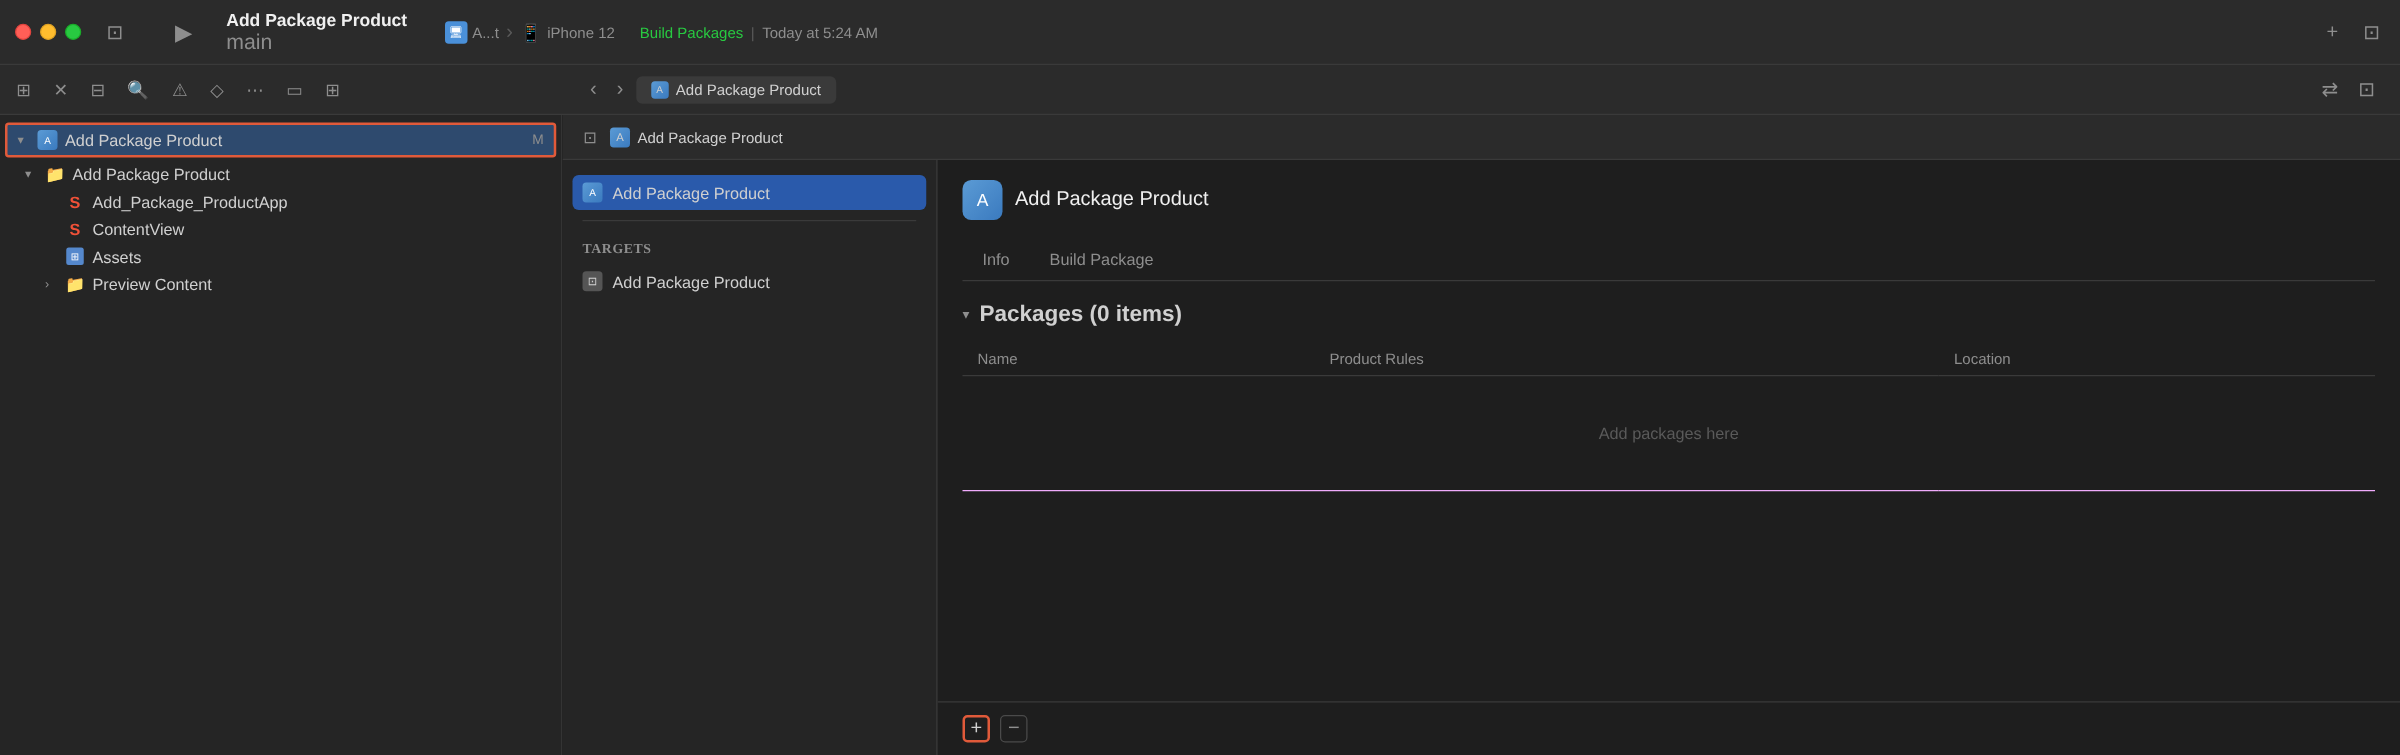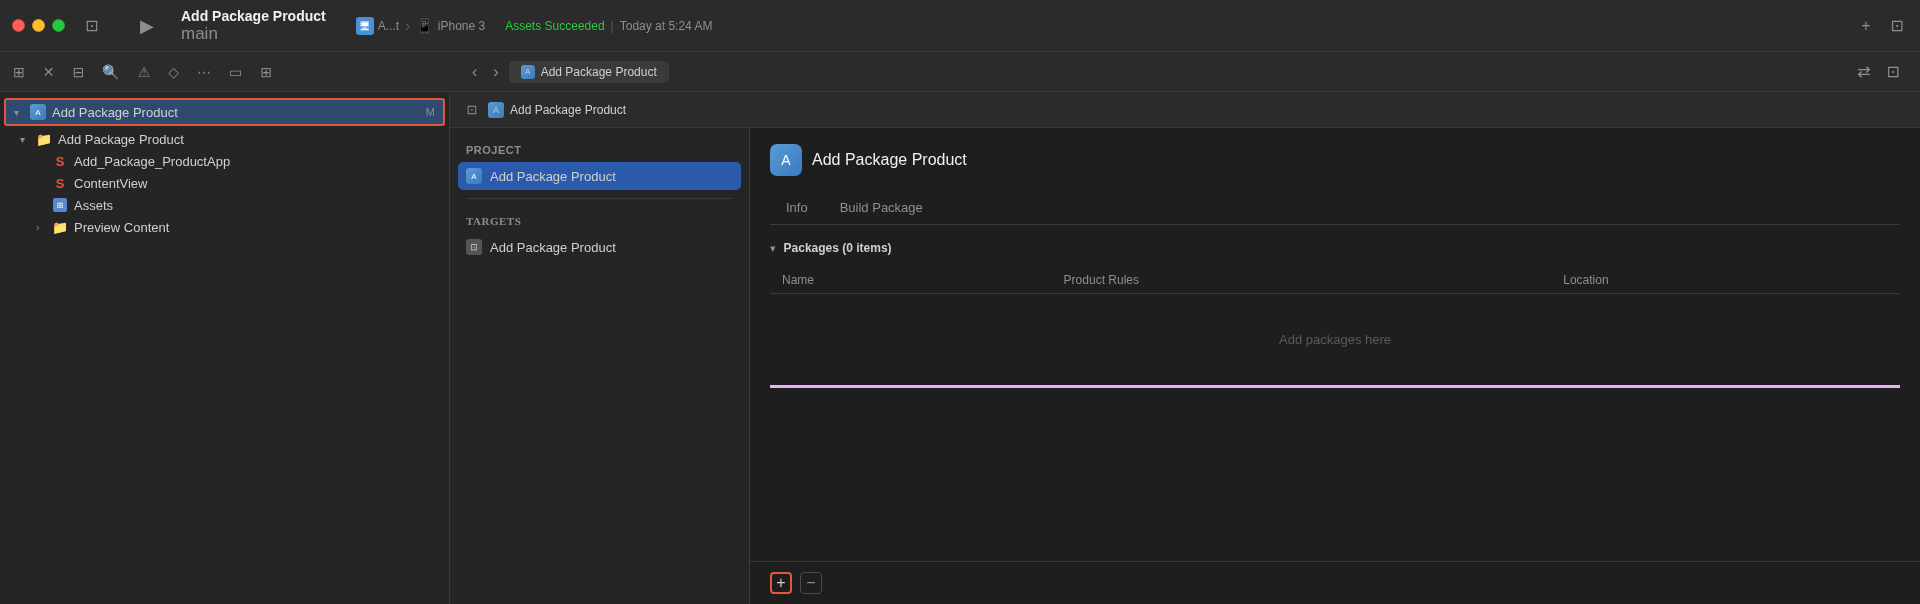--- a/index.html
+++ b/index.html
@@ -462,42 +462,42 @@
       display: flex;
       align-items: center;
       gap: 8px;
       margin-bottom: 12px;
     }
     .packages-chevron {
       font-size: 11px;
       color: #8e8e8e;
     }
     .packages-title {
-      font-size: 12px;
+      font-size: 18px;
       font-weight: 600;
       color: #d0d0d0;
     }
 
     .packages-table {
       width: 100%;
       border-collapse: collapse;
       font-size: 13px;
     }
     .packages-table th {
       text-align: left;
       padding: 6px 12px;
       color: #8e8e8e;
       font-size: 12px;
       font-weight: 500;
       border-bottom: 1px solid #3a3a3a;
     }
     .packages-table td {
       padding: 8px 12px;
       color: #d0d0d0;
-      border-bottom: 3px solid #f0abfc;
+      border-bottom: 1px solid #f0abfc;
     }
 
     .empty-state {
       text-align: center;
       padding: 30px;
       color: #5a5a5a;
       font-size: 13px;
     }
 
     .package-actions {
@@ -556,26 +556,26 @@
   </div>
 
   <div class="breadcrumb">
     <div class="breadcrumb-item">
       <span class="device-icon" style="font-size:9px;color:white;">🖥</span>
       <span>A...t</span>
     </div>
     <span class="breadcrumb-chevron">›</span>
     <div class="breadcrumb-item">
       <span style="font-size:14px;">📱</span>
-      <span>iPhone 3</span>
+      <span>iPhone 12</span>
     </div>
   </div>
 
   <div style="margin-left:20px;display:flex;align-items:center;gap:6px;">
-    <span class="build-label" style="font-size:12px;color:#28c941;font-weight:500;">Assets Succeeded</span>
+    <span class="build-label" style="font-size:12px;color:#28c941;font-weight:500;">Build Packages</span>
     <span style="color:#5a5a5a;font-size:12px;">|</span>
     <span class="build-time" style="font-size:12px;color:#8e8e8e;">Today at 5:24 AM</span>
   </div>
 
   <div class="titlebar-right">
     <button class="icon-btn">+</button>
     <button class="icon-btn">⊡</button>
   </div>
 </div>
 
@@ -667,21 +667,20 @@
 
     <div class="editor-breadcrumb">
       <button class="sidebar-toggle-small">⊡</button>
       <span class="tab-app-icon" style="width:16px;height:16px;font-size:9px;">A</span>
       <span>Add Package Product</span>
     </div>
 
     <div class="config-panel">
 
       <div class="config-nav">
-        <div class="config-section-label">PROJECT</div>
 
         <div class="config-item config-item-active">
           <span class="app-icon-small">A</span>
           <span>Add Package Product</span>
         </div>
 
         <div class="config-separator"></div>
 
         <div class="config-section-label-2">TARGETS</div>
 

